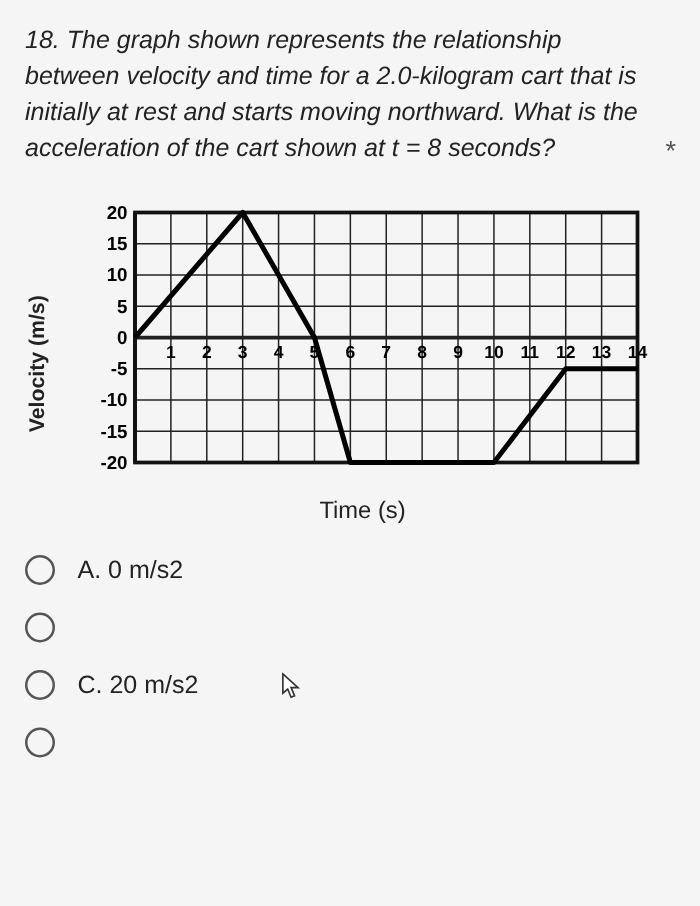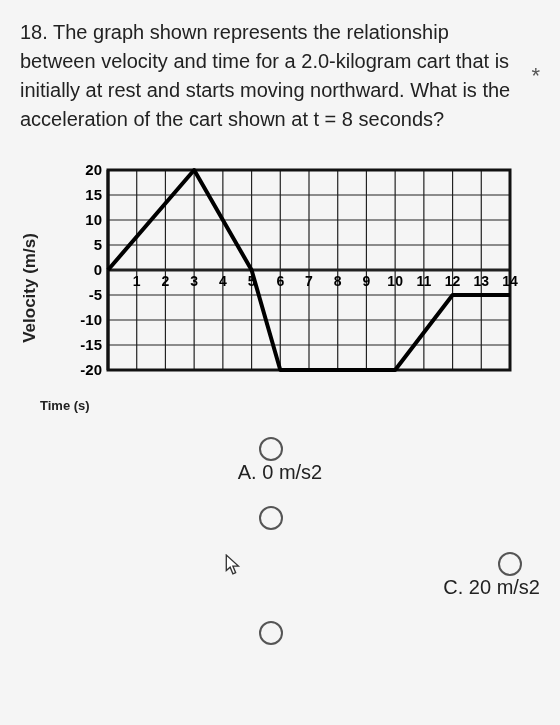--- a/index.html
+++ b/index.html
@@ -4,36 +4,36 @@
 <style>
   * { box-sizing: border-box; margin: 0; padding: 0; }
   body {
     width: 560px;
     height: 725px;
     background: #f5f5f5;
     font-family: Arial, Helvetica, sans-serif;
     padding: 18px 20px;
     color: #222;
   }
-  .header { display: flex; align-items: center; }
+  .header { display: flex; align-items: flex-end; font-style: italic; }
   .qtext { font-size: 20px; line-height: 1.45; flex: 1; }
   .req { font-size: 22px; margin-left: 8px; color: #555; }
   .chart-wrap { margin: 28px 0 10px 40px; position: relative; }
   .ylabel {
     position: absolute;
     left: -30px; top: 50%;
     transform: translate(-50%,-50%) rotate(-90deg);
     font-weight: 700; font-size: 17px;
   }
-  .xlabel { text-align: left; font-weight: 700; font-size: 13px; margin-top: 6px; margin-left: -20px;}
+  .xlabel { text-align: center; font-weight: 400; font-size: 19px; margin-top: 6px; margin-left: -20px;}
   svg { display: block; }
   .yticks text { font: 700 15px Arial; text-anchor: end; }
   .xticks text { font: 700 14px Arial; text-anchor: middle; }
   .options { margin-top: 24px; }
-  .opt { display: flex; align-items: center; margin: 22px 0; font-size: 20px; cursor: pointer; flex-direction: column; }
+  .opt { display: flex; align-items: center; margin: 22px 0; font-size: 20px; cursor: pointer; }
   .radio {
     width: 24px; height: 24px; border: 2px solid #555; border-radius: 50%;
     margin-right: 18px; flex-shrink: 0;
   }
   .cursor { position: absolute; width: 18px; height: 22px; }
 </style>
 </head>
 <body>
 
 <div class="header">

